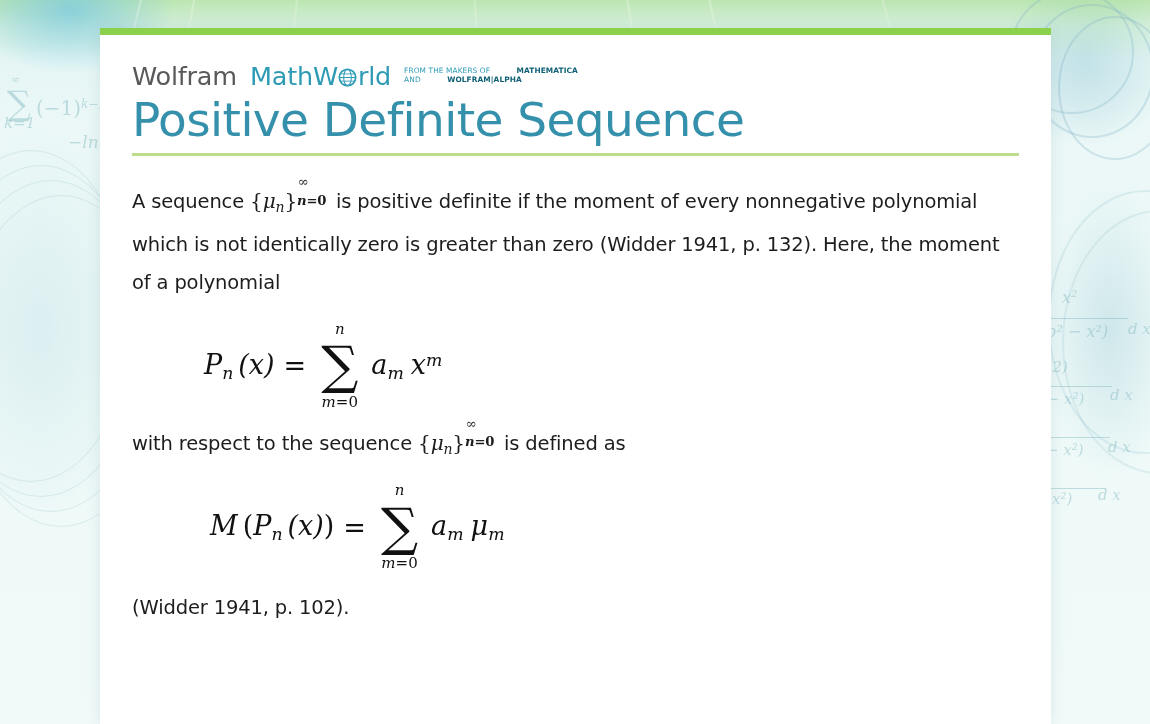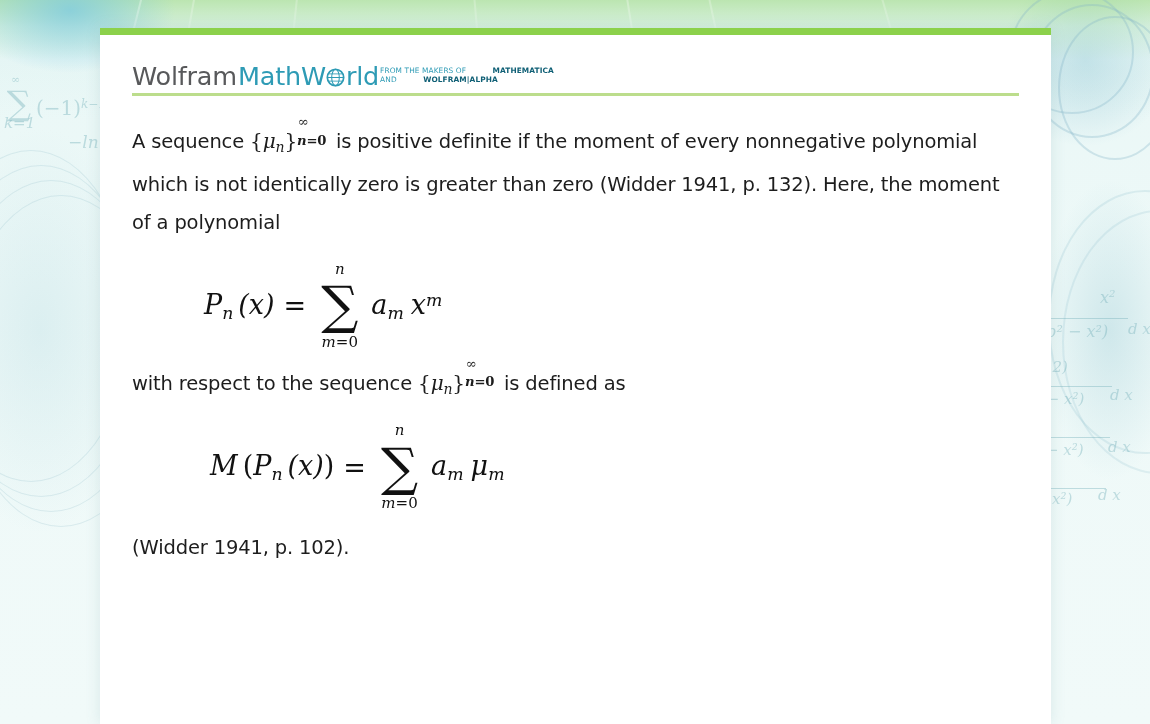--- a/index.html
+++ b/index.html
@@ -79,21 +79,21 @@
     background: #8cd14b;
   }
   #card-inner {
     padding: 22px 32px 0 32px;
   }
 
   
   #site-logo {
     display: flex;
     align-items: flex-end;
-    gap: 1px;
+    gap: 13px;
     height: 32px;
     margin-bottom: 2px;
   }
   .logo-wolfram {
     font-family: "DejaVu Sans", sans-serif;
     font-size: 25.5px;
     color: #58595b;
     letter-spacing: -0.2px;
     line-height: 1;
   }
@@ -279,21 +279,21 @@
 
   <div class="bg-formula" style="left:2px; top:86px; font-size:20px;">
     <span style="position:relative; display:inline-block; width:34px; text-align:center;">
       <span class="up" style="position:absolute; left:9px; top:-13px; font-size:11px;">∞</span>
       <span class="up" style="font-size:34px; line-height:1;">∑</span>
       <span style="position:absolute; left:2px; top:28px; font-size:15px;">k=1</span>
     </span><span class="up">(−1)</span><span style="font-size:12px; vertical-align:7px;">k−1</span>
   </div>
   <div class="bg-formula" style="left:68px; top:132px; font-size:17px;">−ln</div>
 
-  <div class="bg-formula" style="left:1100px; top:288px; font-size:16px;">
+  <div class="bg-formula" style="left:1062px; top:288px; font-size:16px;">
     <span>x</span><span style="font-size:10px; vertical-align:6px;">2</span>
   </div>
   <div class="bg-formula" style="left:1042px; top:318px; width:86px; border-top:1px solid rgba(115,175,185,.4); height:1px;"></div>
   <div class="bg-formula" style="left:1040px; top:322px; font-size:16px;">(b² − x²)</div>
   <div class="bg-formula" style="left:1128px; top:320px; font-size:15px;">d x</div>
 
   <div class="bg-formula" style="left:1040px; top:358px; font-size:15px;">−2)</div>
   <div class="bg-formula" style="left:1036px; top:386px; width:76px; border-top:1px solid rgba(115,175,185,.4); height:1px;"></div>
   <div class="bg-formula" style="left:1036px; top:390px; font-size:15px;">² − x²)</div>
   <div class="bg-formula" style="left:1110px; top:386px; font-size:15px;">d x</div>
@@ -324,20 +324,21 @@
               <line x1="2.6" y1="13.8" x2="17.4" y2="13.8" stroke="#2e9bb5" stroke-width="0.9"></line>
             </svg></span>
           <span>rld</span>
       </span>
       <span class="logo-tagline">
         <span><span>FROM THE MAKERS OF </span><b>MATHEMATICA</b></span><br>
         <span><span>AND </span><b>WOLFRAM|ALPHA</b></span>
       </span>
     </div>
 
+    <h1 id="page-title">Positive Definite Sequence</h1>
     <div id="title-rule"></div>
 
     <p class="para body-text" id="para-intro"><span>A sequence </span><span class="imath"><span>{</span><span class="mu">μ</span><span class="subn" style="font-size:.7em; vertical-align:-.25em;">n</span><span>}</span><span class="sups"><span class="top">∞</span><span class="bot"><i>n</i><span style="font-style:normal;">=0</span></span></span></span><span> is positive definite if the moment of every nonnegative polynomial which is not identically zero is greater than zero (Widder 1941, p. 132). Here, the moment of a polynomial</span></p>
 
     <div class="equation eq-1">
       <span class="eq-lhs"><span>P</span><span class="sub">n</span><span class="paren" style="display:inline-block;width:5px;"></span><span>(x)</span></span>
       <span class="eq-eq">=</span>
       <span class="bigsum">
         <span class="lim">n</span>
         <span class="sigma">∑</span>

